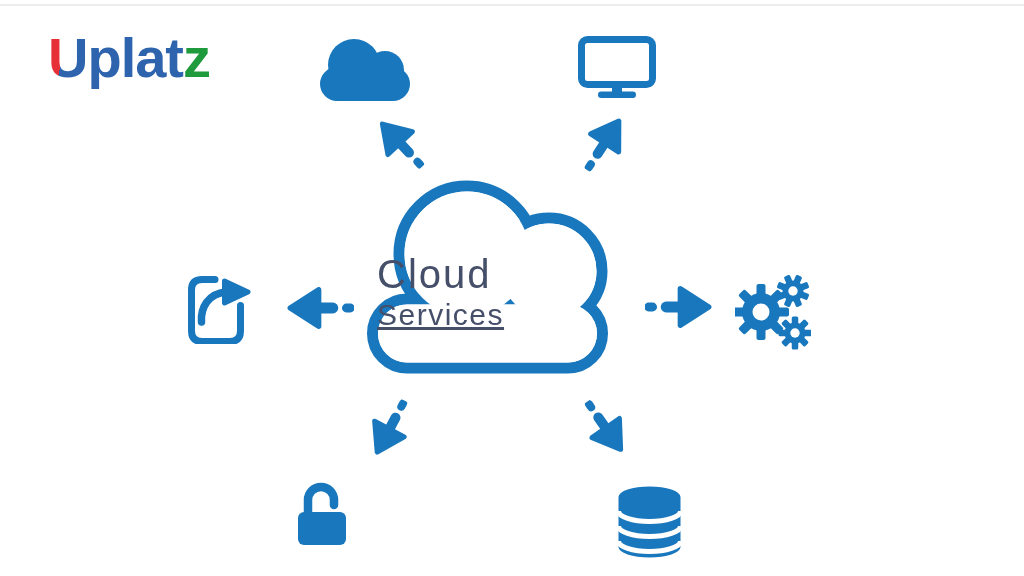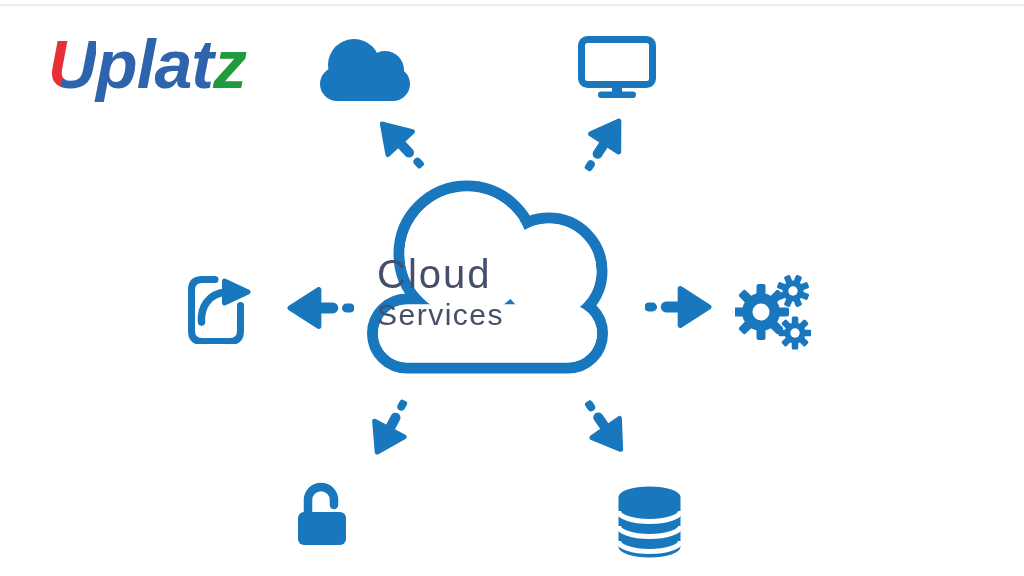--- a/index.html
+++ b/index.html
@@ -9,38 +9,38 @@
     font-family:"Liberation Sans",sans-serif;
   }
   .abs{position:absolute;}
   .hairline{left:0;top:4px;width:1024px;height:2px;background:var(--hairline,#ededed);}
   .ic{color:var(--icon-blue,#1877bd);}
   .ic svg{display:block;width:100%;height:100%;}
   .arrow{transform-origin:50% 50%;}
 
   .logo{
     left:48px;top:30px;
-    font-style:italic;font-weight:bold;font-size:68px;line-height:1;
+    font-weight:bold;font-size:56px;line-height:1;
     letter-spacing:-1px;white-space:nowrap;
   }
   .lg-u{
     background:linear-gradient(102deg,var(--logo-red,#e62f36) 0 40%,var(--logo-blue,#2e64ae) 40%);
     -webkit-background-clip:text;background-clip:text;
     color:var(--logo-blue,#2e64ae);
     -webkit-text-fill-color:transparent;
   }
   .lg-mid{color:var(--logo-blue,#2e64ae);}
   .lg-z{color:var(--logo-green,#1f9a3d);}
 
   .hub-text{
     left:377px;top:252px;width:241px;text-align:left;
     color:var(--hub-text,#454f69);z-index:5;
   }
   .hub-title{font-size:40px;line-height:44px;letter-spacing:2px;}
-  .hub-subtitle{font-size:30px;line-height:38px;letter-spacing:1.5px;}
+  .hub-subtitle{font-size:30px;line-height:38px;letter-spacing:1.5px;text-decoration:underline;}
 </style>
 </head>
 <body>
 
 <div class="stage">
 
   <div class="abs hairline"></div>
 
   <div class="abs logo">
     <span class="lg-u">U</span><span class="lg-mid">plat</span><span class="lg-z">z</span>

